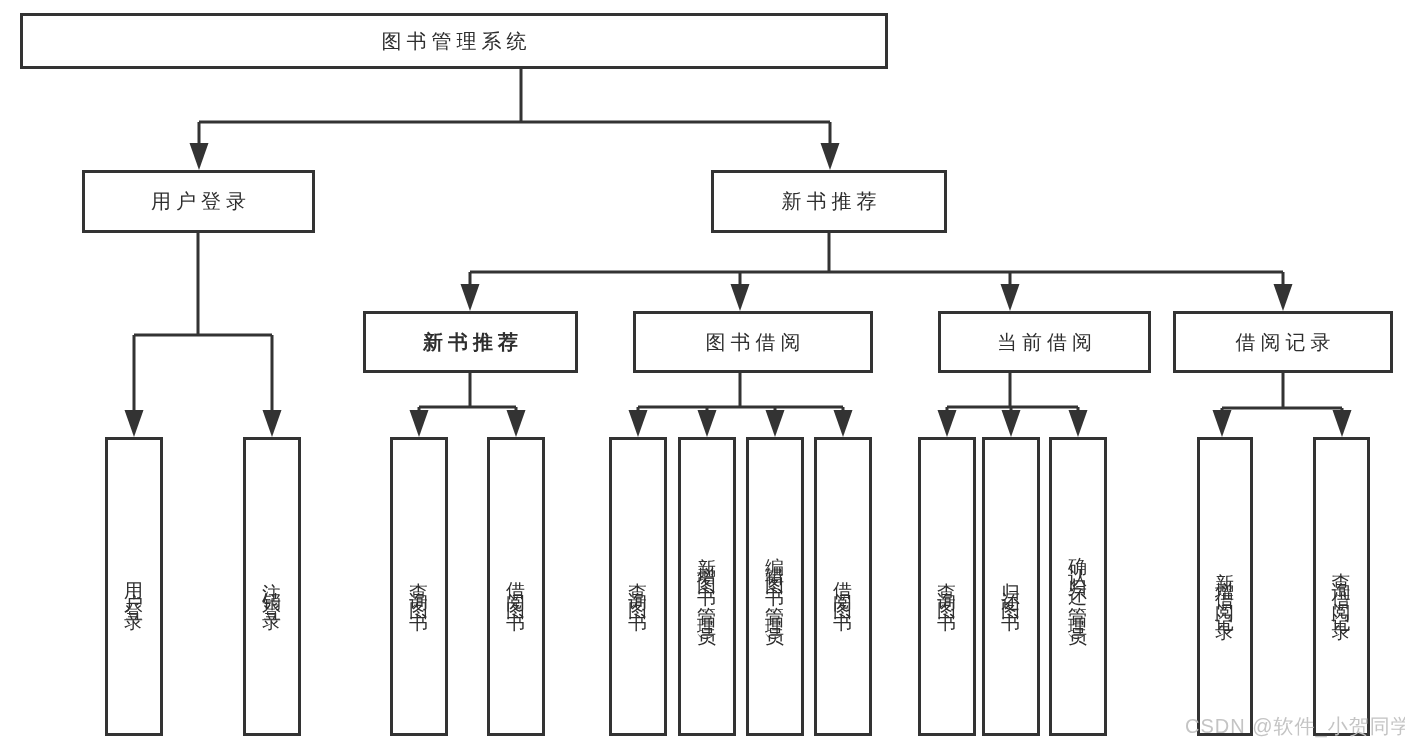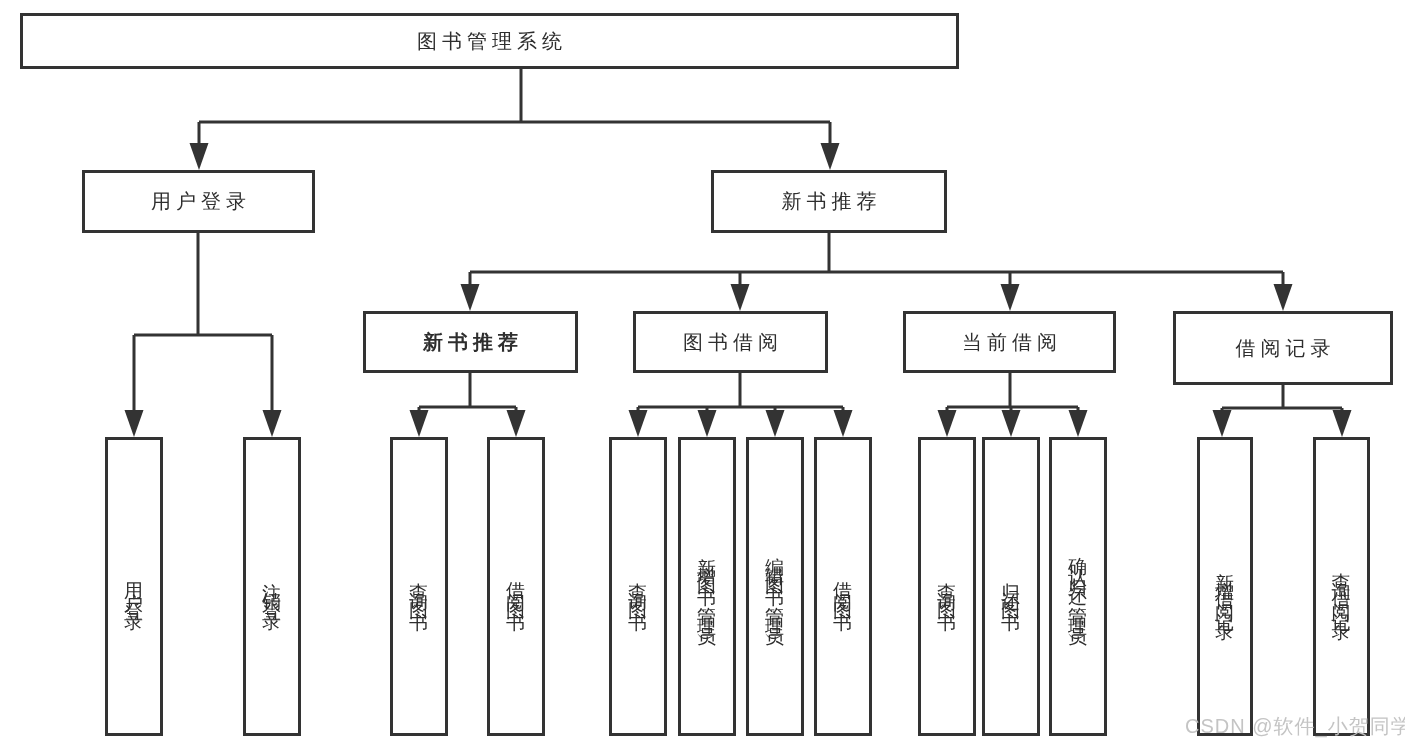--- a/index.html
+++ b/index.html
@@ -81,29 +81,29 @@
       <polygon points="765.5,410 784.5,410 775,437"></polygon>
       <polygon points="833.5,410 852.5,410 843,437"></polygon>
       <polygon points="937.5,410 956.5,410 947,437"></polygon>
       <polygon points="1001.5,410 1020.5,410 1011,437"></polygon>
       <polygon points="1068.5,410 1087.5,410 1078,437"></polygon>
       <polygon points="1212.5,410 1231.5,410 1222,437"></polygon>
       <polygon points="1332.5,410 1351.5,410 1342,437"></polygon>
     </g>
   </svg>
 
-  <div class="node h" style="left:20px; top:13px; width:939px; height:56px;">图书管理系统</div>
+  <div class="node h" style="left:20px; top:13px; width:868px; height:56px;">图书管理系统</div>
 
   <div class="node h" style="left:82px; top:170px; width:233px; height:63px;">用户登录</div>
   <div class="node h" style="left:711px; top:170px; width:236px; height:63px;">新书推荐</div>
 
   <div class="node h" style="left:363px; top:311px; width:215px; height:62px;font-weight:bold;">新书推荐</div>
-  <div class="node h" style="left:633px; top:311px; width:195px; height:62px;">图书借阅</div>
-  <div class="node h" style="left:903px; top:311px; width:213px; height:62px;">当前借阅</div>
-  <div class="node h" style="left:1173px; top:311px; width:220px; height:74px;">借阅记录</div>
+  <div class="node h" style="left:633px; top:311px; width:240px; height:62px;">图书借阅</div>
+  <div class="node h" style="left:938px; top:311px; width:213px; height:62px;">当前借阅</div>
+  <div class="node h" style="left:1173px; top:311px; width:220px; height:62px;">借阅记录</div>
 
   <div class="node v" style="left:105px; top:437px; width:58px; height:299px;">用户登录</div>
   <div class="node v" style="left:243px; top:437px; width:58px; height:299px;">注销登录</div>
 
   <div class="node v" style="left:390px; top:437px; width:58px; height:299px;">查询图书</div>
   <div class="node v" style="left:487px; top:437px; width:58px; height:299px;">借阅图书</div>
 
   <div class="node v" style="left:609px; top:437px; width:58px; height:299px;">查询图书</div>
   <div class="node v" style="left:678px; top:437px; width:58px; height:299px;">新增图书（管理员）</div>
   <div class="node v" style="left:746px; top:437px; width:58px; height:299px;">编辑图书（管理员）</div>

